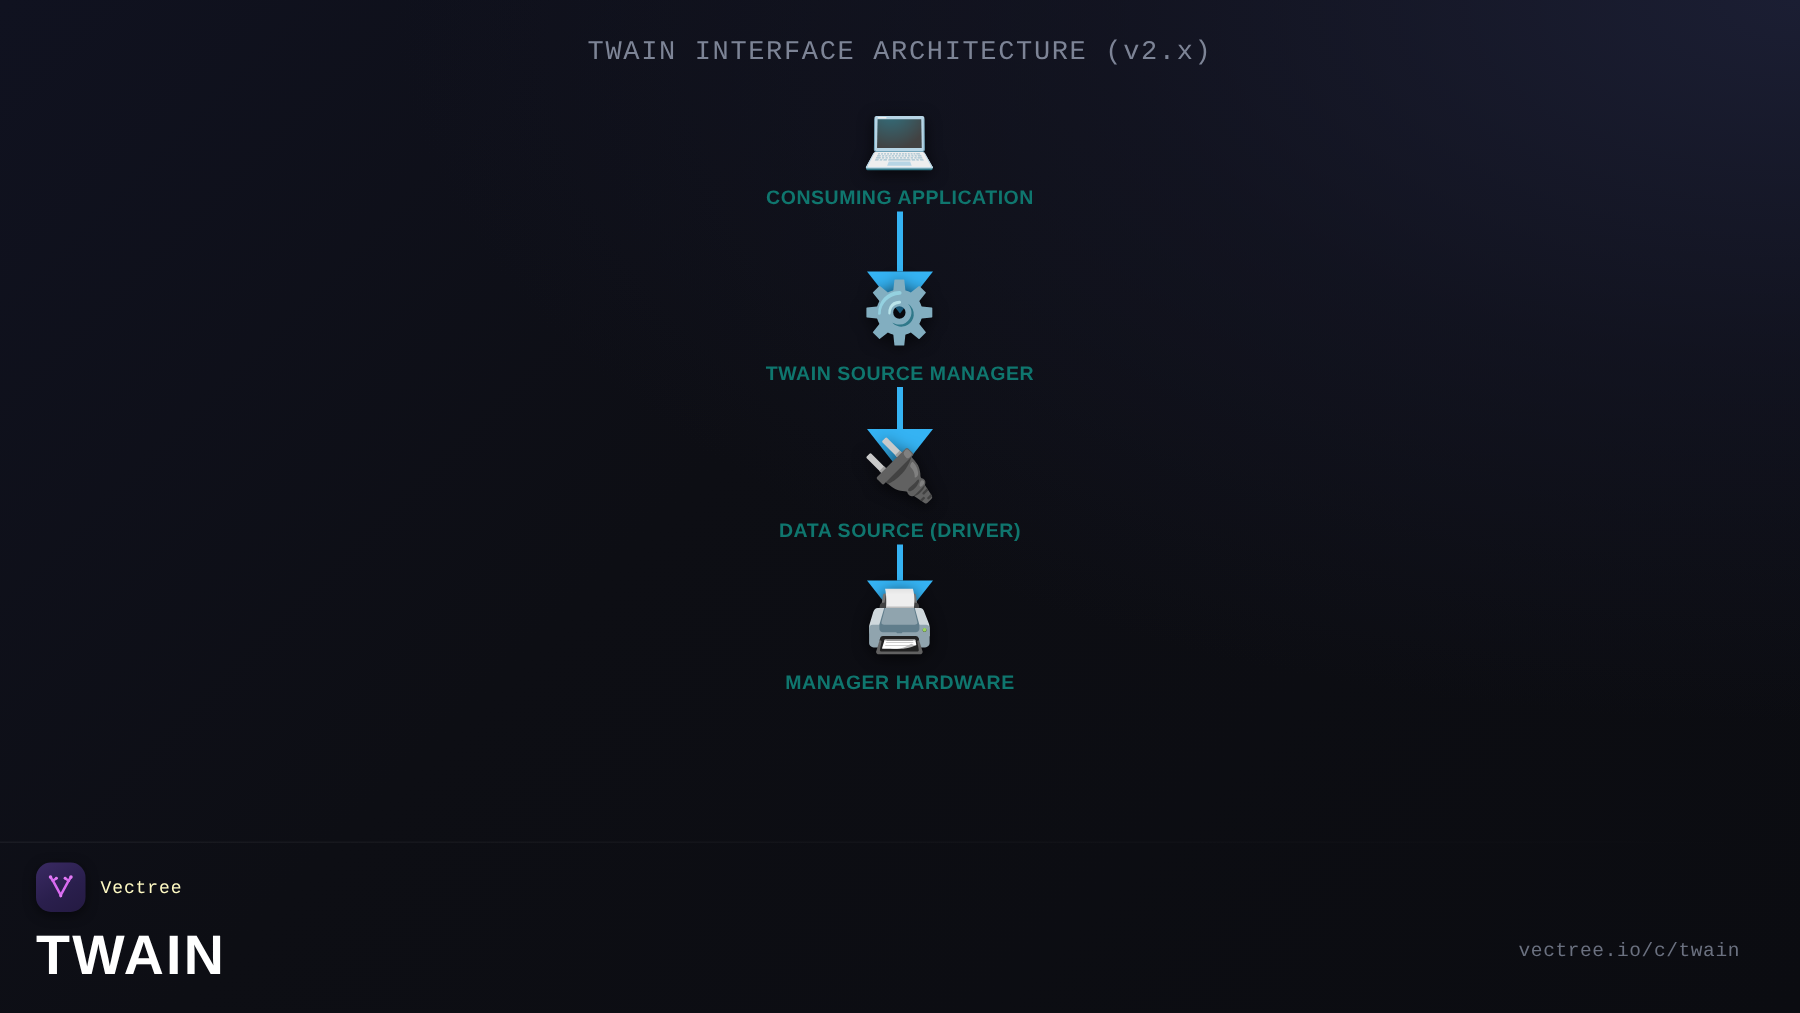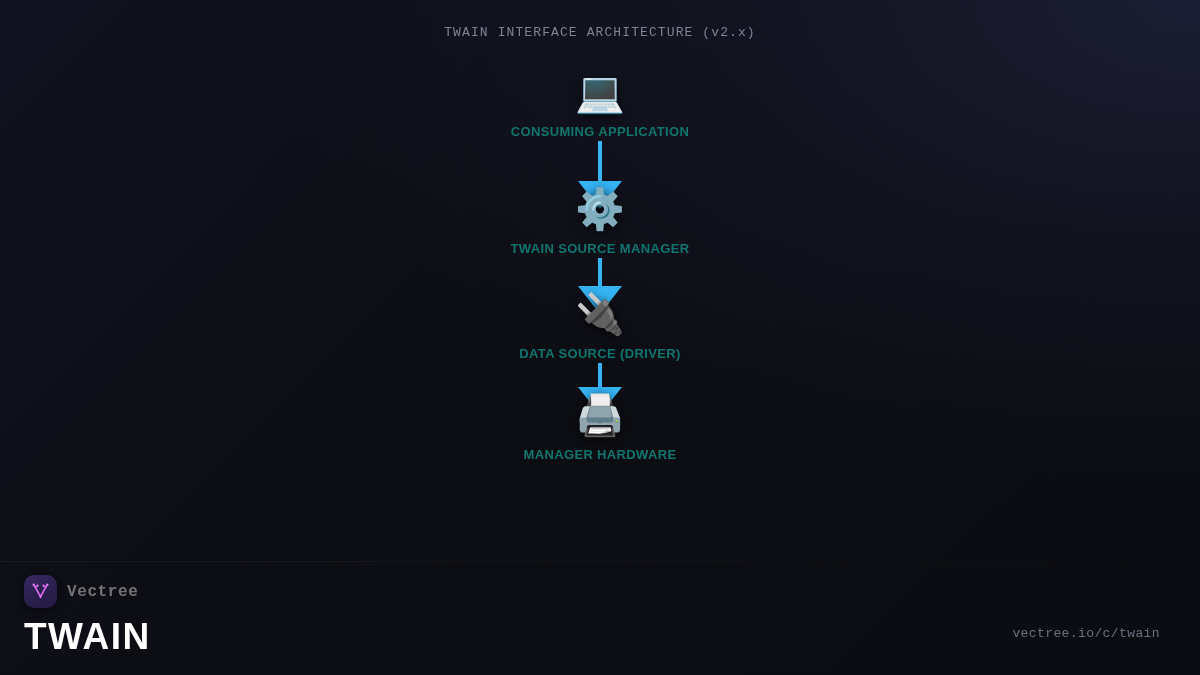--- a/index.html
+++ b/index.html
@@ -27,21 +27,21 @@
   }
 
   #stage { position:absolute; inset:0; }
 
   
   #chart-title {
     position:absolute;
     top:25px; left:0; width:100%;
     text-align:center;
     font-family:"Liberation Mono", monospace;
-    font-size:13px;
+    font-size:18px;
     letter-spacing:1.1px;
     color:#7d8496;
     white-space:nowrap;
   }
 
   
   #flow-diagram {
     position:absolute;
     left:50%;
     top:66px;
@@ -135,24 +135,24 @@
     background:linear-gradient(150deg, #3a2a63 0%, #2a1f4d 55%, #241a42 100%);
     display:flex;
     align-items:center;
     justify-content:center;
     box-shadow:0 2px 8px rgba(0,0,0,0.5);
     flex:0 0 auto;
   }
 
   #brand-name {
     font-family:"Liberation Mono", monospace;
-    font-size:16px;
-    font-weight:bold;
+    font-size:12px;
+    font-weight:normal;
     letter-spacing:0.6px;
-    color:#737373;
+    color:#fef9c3;
   }
 
   #page-title {
     font-family:Liberation Sans, sans-serif;
     font-size:37px;
     font-weight:bold;
     letter-spacing:1.5px;
     color:#ffffff;
     line-height:1;
   }

